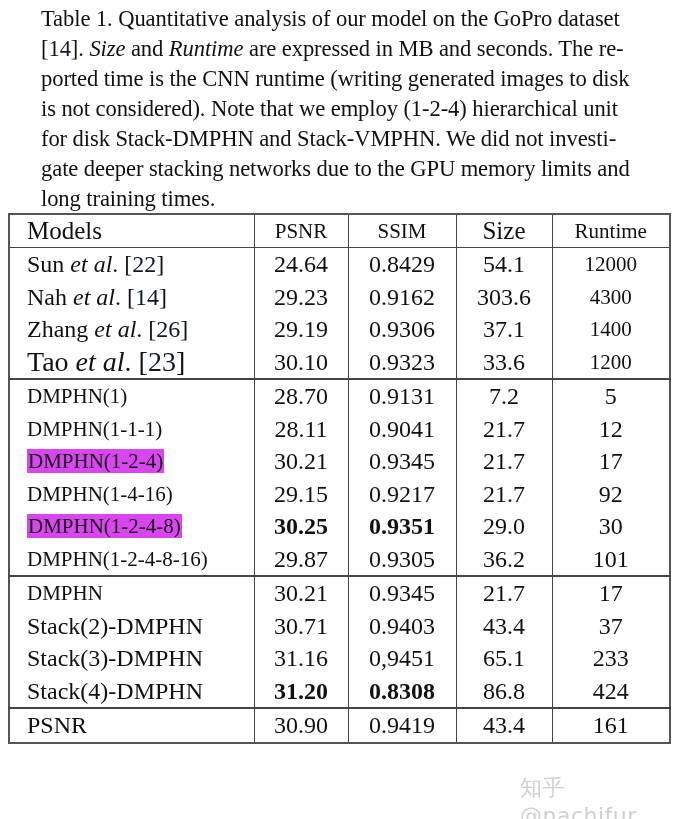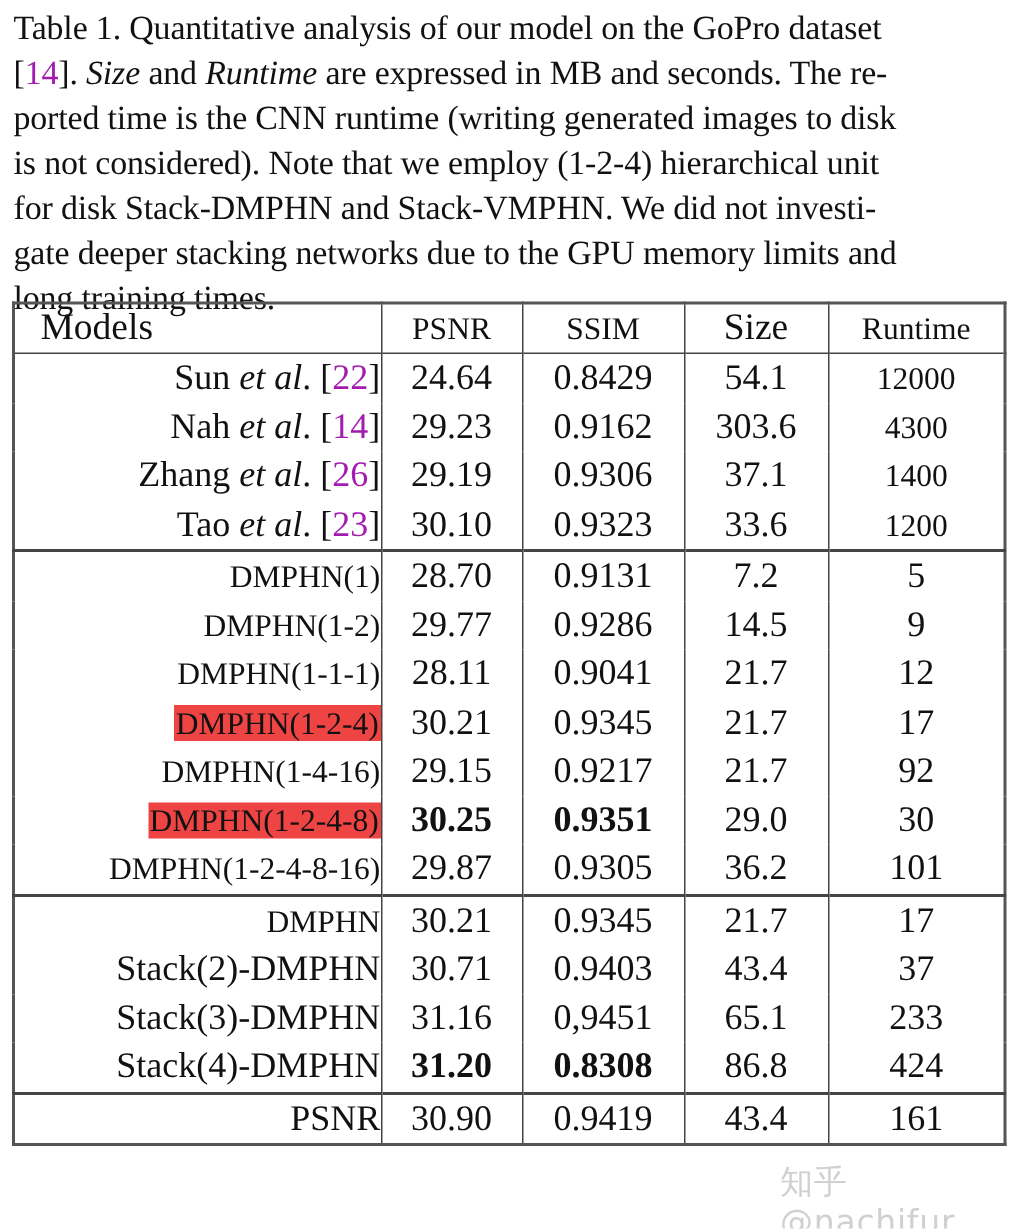--- a/index.html
+++ b/index.html
@@ -5,45 +5,45 @@
   html, body { margin:0; padding:0; background:#ffffff; }
   body {
     width:685px; height:819px; position:relative; overflow:hidden;
     font-family:"Liberation Serif", "DejaVu Serif", serif; color:#111111;
   }
   .caption {
     position:absolute; left:9px; top:4px; width:660px;
     font-size:22.6px; line-height:30px; text-align:justify;
     letter-spacing:-0.1px;
   }
-  .caption .line { display:block; white-space:nowrap; }
-  .cite { color:#a21caf; }
+  .caption .line { display:block; white-space:nowrap;margin-left:32px; }
+  .cite { color:#0f172a; }
   i { font-style:italic; }
   table.results {
-    position:absolute; left:8px; top:201px; width:661px;
+    position:absolute; left:8px; top:213px; width:661px;
     border-collapse:collapse; table-layout:fixed;
     border:2px solid #555555;
   }
   table.results col.c0 { width:245px; }
   table.results col.c1 { width:94px; }
   table.results col.c2 { width:108px; }
   table.results col.c3 { width:96px; }
   table.results col.c4 { width:118px; }
   td, th {
     padding:0; height:32.5px; line-height:32px; font-weight:normal;
     border-left:1.5px solid #444444; border-right:1.5px solid #444444;
     text-align:center; white-space:nowrap; font-size:24px;
   }
-  td.model { text-align:right; padding-left:17px; }
+  td.model { text-align:left; padding-left:17px; }
   thead th { border-bottom:1.5px solid #444444; height:31px; }
   tr.sec-start td { border-top:2px solid #444444; }
   .small { font-size:21px; }
   .hdr-small { font-size:21px; }
   .bold { font-weight:bold; }
-  .hl { background:#ef4444; padding:0 1px; }
+  .hl { background:#d946ef; padding:0 1px; }
   .watermark {
     position:absolute; left:520px; top:773px; font-family:"DejaVu Sans", sans-serif;
     font-size:22px; color:rgba(200,200,200,0.85); pointer-events:none; letter-spacing:0.5px;
   }
 </style>
 </head>
 <body>
 
 <div class="caption">
   <span class="line">Table 1. Quantitative analysis of our model on the GoPro dataset</span>
@@ -88,39 +88,32 @@
         <td class="small">4300</td>
       </tr>
       <tr>
         <td class="model" style="font-size: 24px;"><span>Zhang</span> <i>et al</i>. [<span class="cite">26</span>]</td>
         <td>29.19</td>
         <td>0.9306</td>
         <td>37.1</td>
         <td class="small">1400</td>
       </tr>
       <tr>
-        <td class="model" style="font-size: 24px;"><span>Tao</span> <i>et al</i>. [<span class="cite">23</span>]</td>
+        <td class="model" style="font-size: 28px;"><span>Tao</span> <i>et al</i>. [<span class="cite">23</span>]</td>
         <td>30.10</td>
         <td>0.9323</td>
         <td>33.6</td>
         <td class="small">1200</td>
       </tr>
       <tr class="sec-start">
         <td class="model small"><span>DMPHN(1)</span></td>
         <td>28.70</td>
         <td>0.9131</td>
         <td>7.2</td>
         <td>5</td>
-      </tr>
-      <tr>
-        <td class="model small"><span>DMPHN(1-2)</span></td>
-        <td>29.77</td>
-        <td>0.9286</td>
-        <td>14.5</td>
-        <td>9</td>
       </tr>
       <tr>
         <td class="model small"><span>DMPHN(1-1-1)</span></td>
         <td>28.11</td>
         <td>0.9041</td>
         <td>21.7</td>
         <td>12</td>
       </tr>
       <tr>
         <td class="model small"><span class="hl">DMPHN(1-2-4)</span></td>

